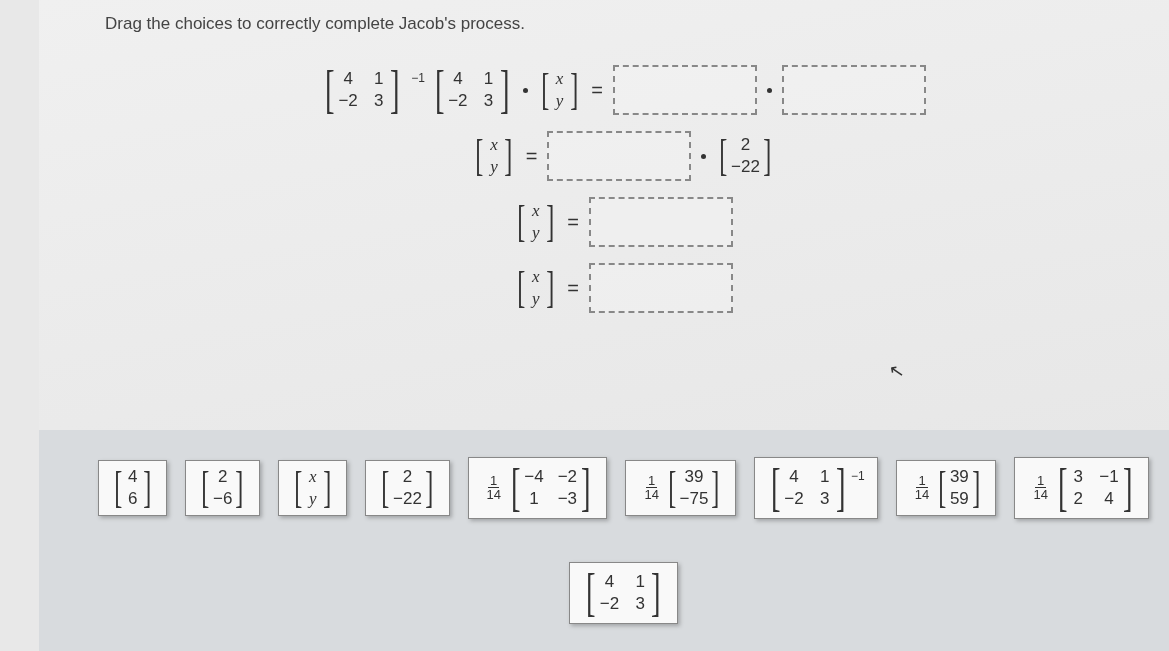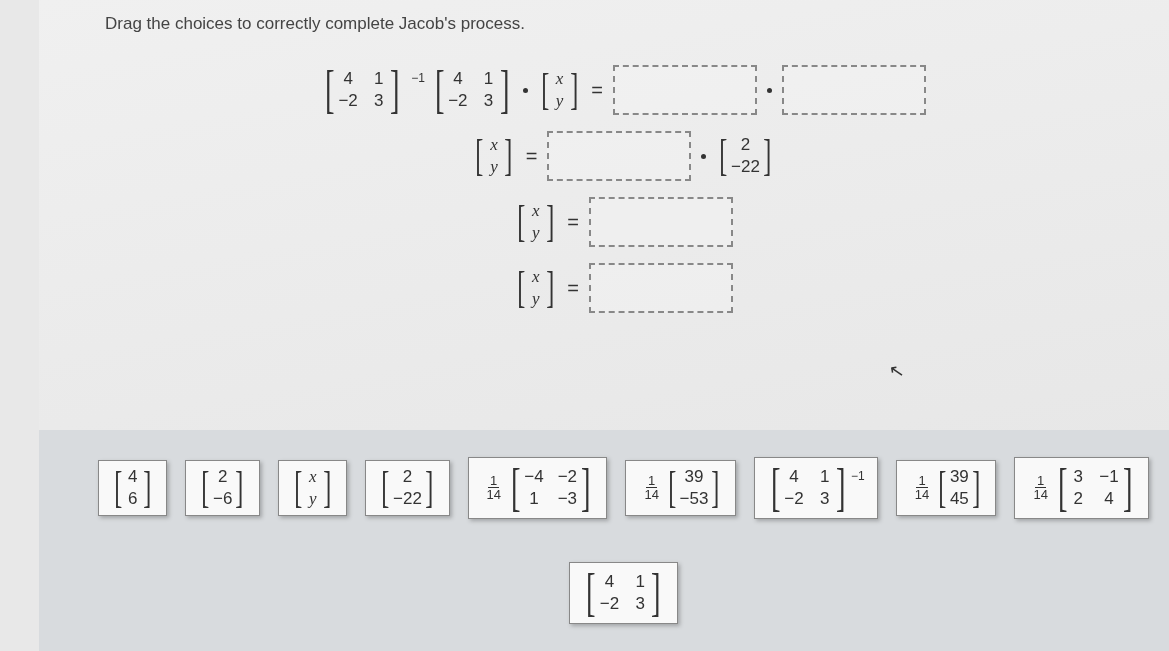--- a/index.html
+++ b/index.html
@@ -304,21 +304,21 @@
       </div>
       <div class="tile">
         <span class="frac">
           <span class="num">1</span>
           <span class="den">14</span>
         </span>
         <span class="bracket">
           <span class="lb">[</span>
           <span class="mgrid c1">
             <span class="cell">39</span>
-            <span class="cell">−53</span>
+            <span class="cell">−75</span>
           </span>
           <span class="rb">]</span>
         </span>
       </div>
       <div class="tile">
         <span class="bracket tall">
           <span class="lb">[</span>
           <span class="mgrid c2">
             <span class="cell">4</span>
             <span class="cell">1</span>
@@ -331,21 +331,21 @@
       </div>
       <div class="tile">
         <span class="frac">
           <span class="num">1</span>
           <span class="den">14</span>
         </span>
         <span class="bracket">
           <span class="lb">[</span>
           <span class="mgrid c1">
             <span class="cell">39</span>
-            <span class="cell">45</span>
+            <span class="cell">59</span>
           </span>
           <span class="rb">]</span>
         </span>
       </div>
       <div class="tile">
         <span class="frac">
           <span class="num">1</span>
           <span class="den">14</span>
         </span>
         <span class="bracket tall">

